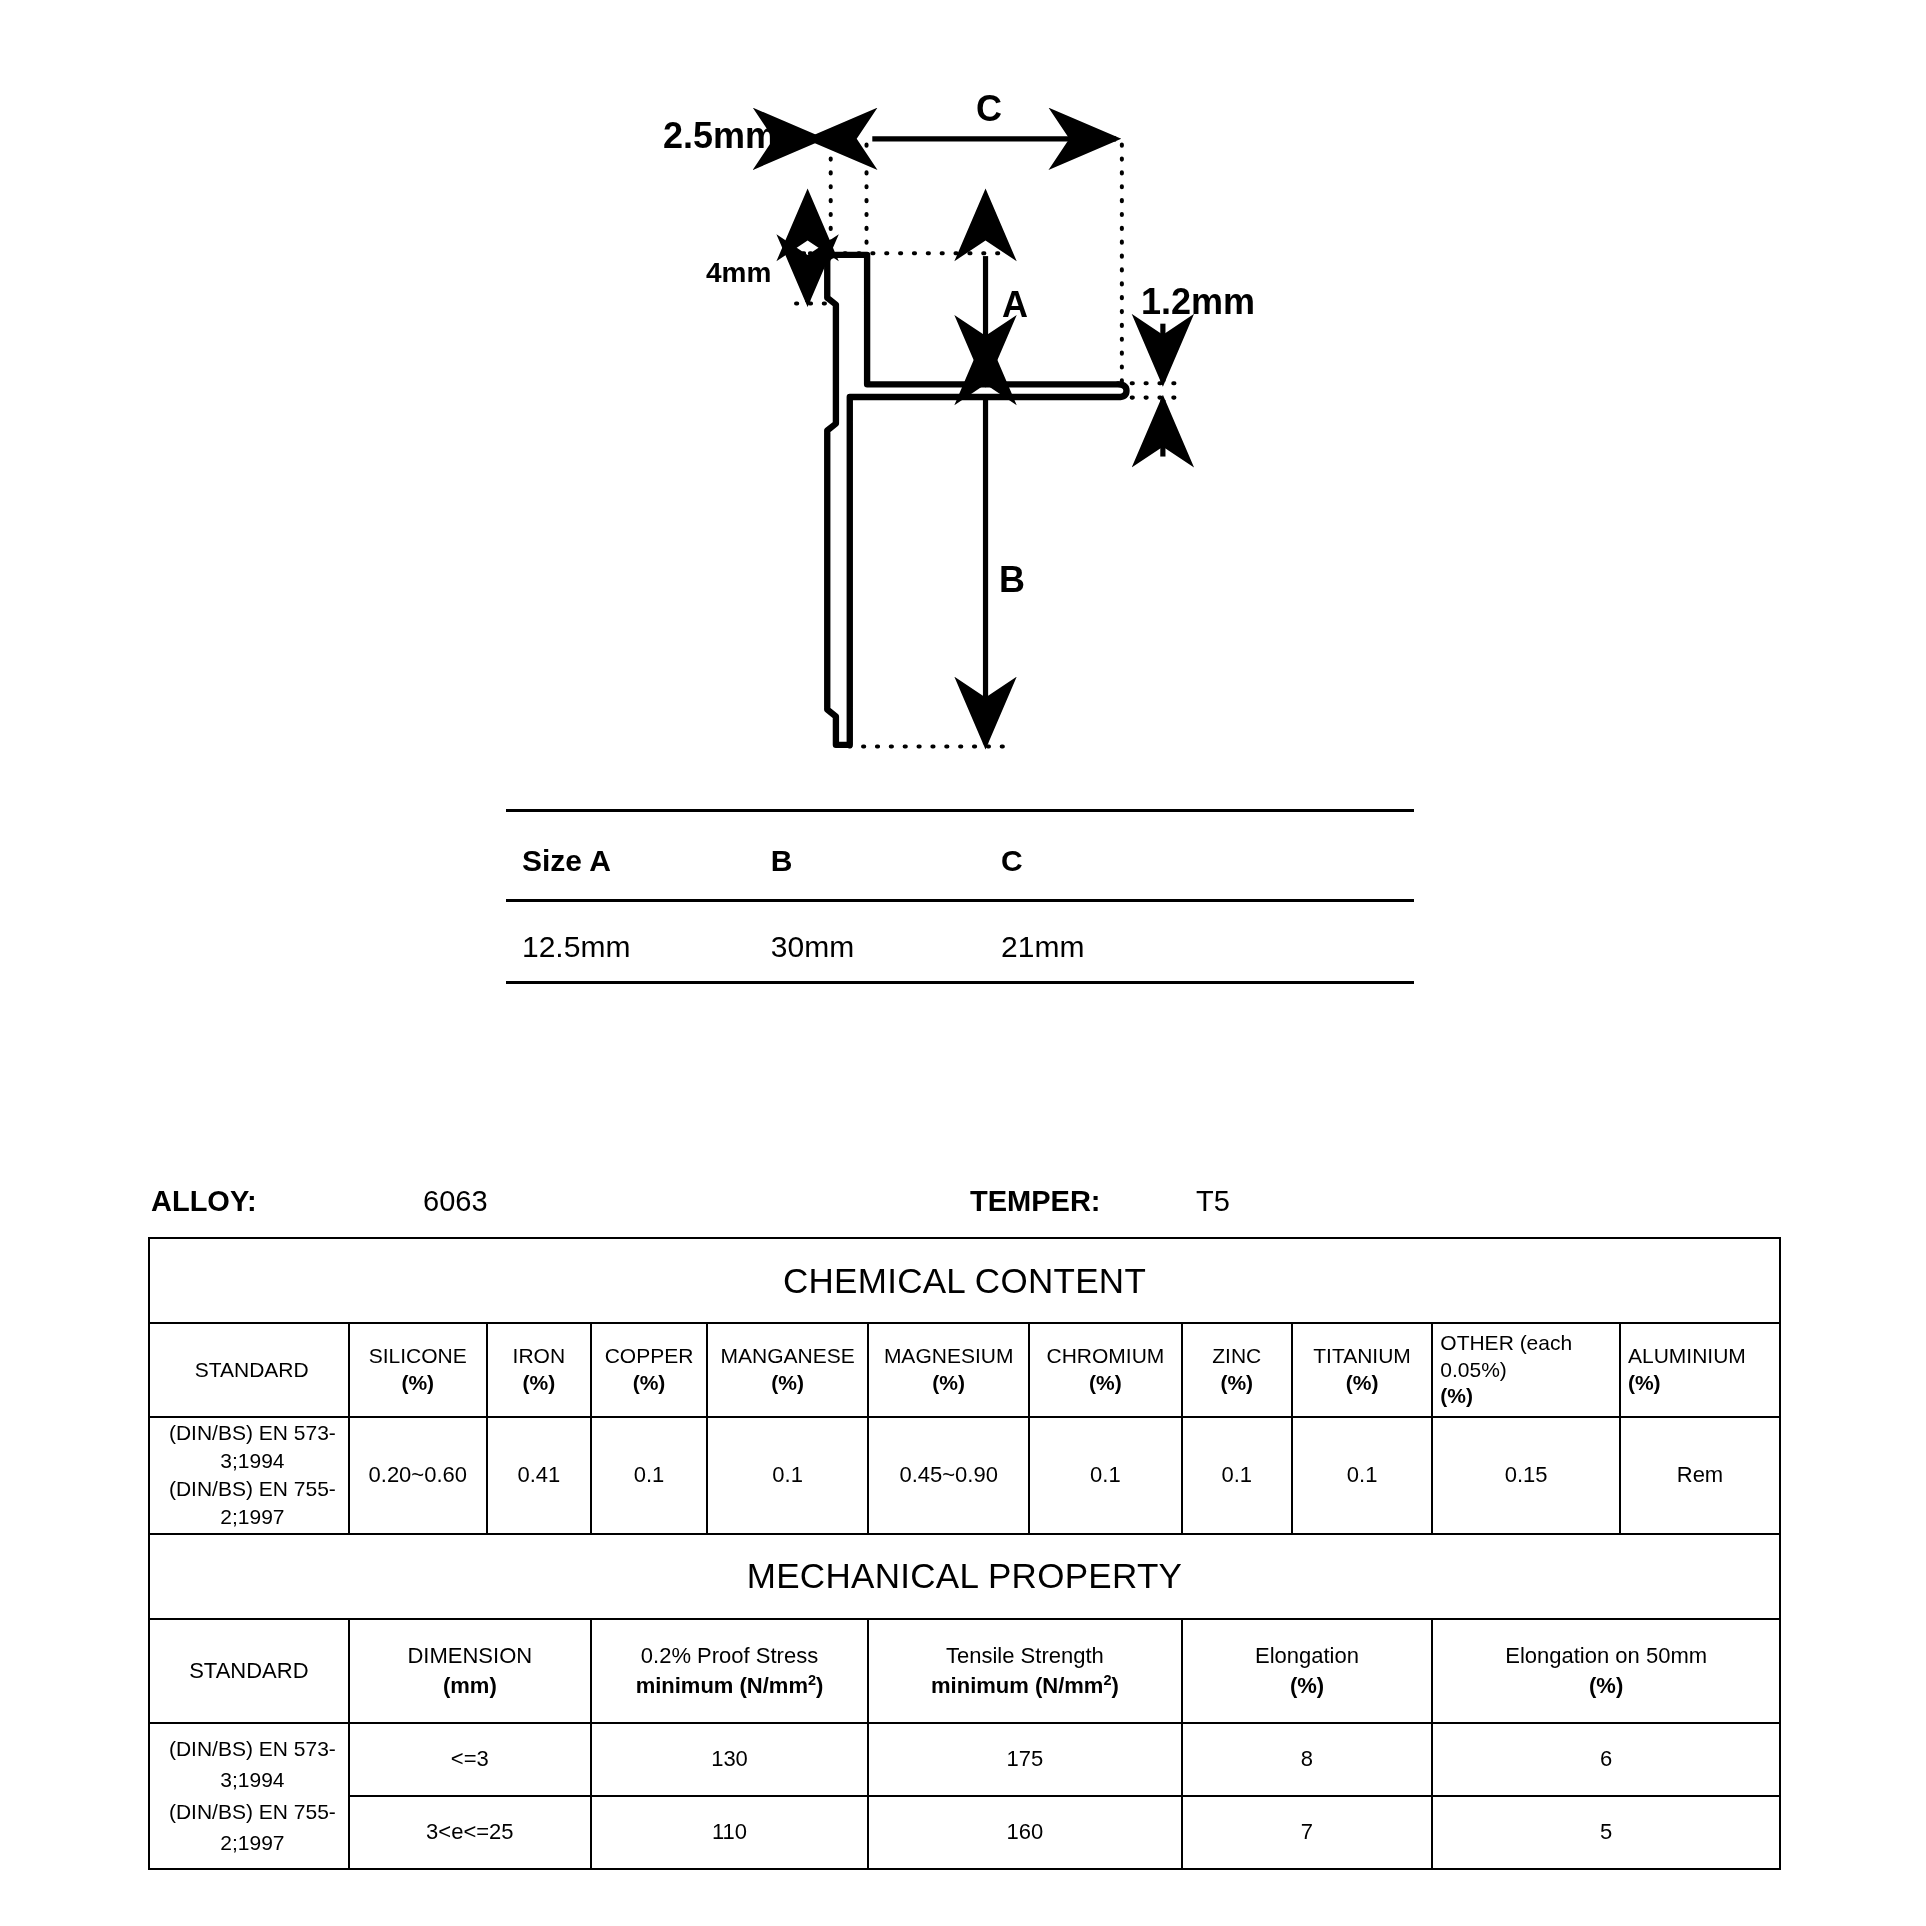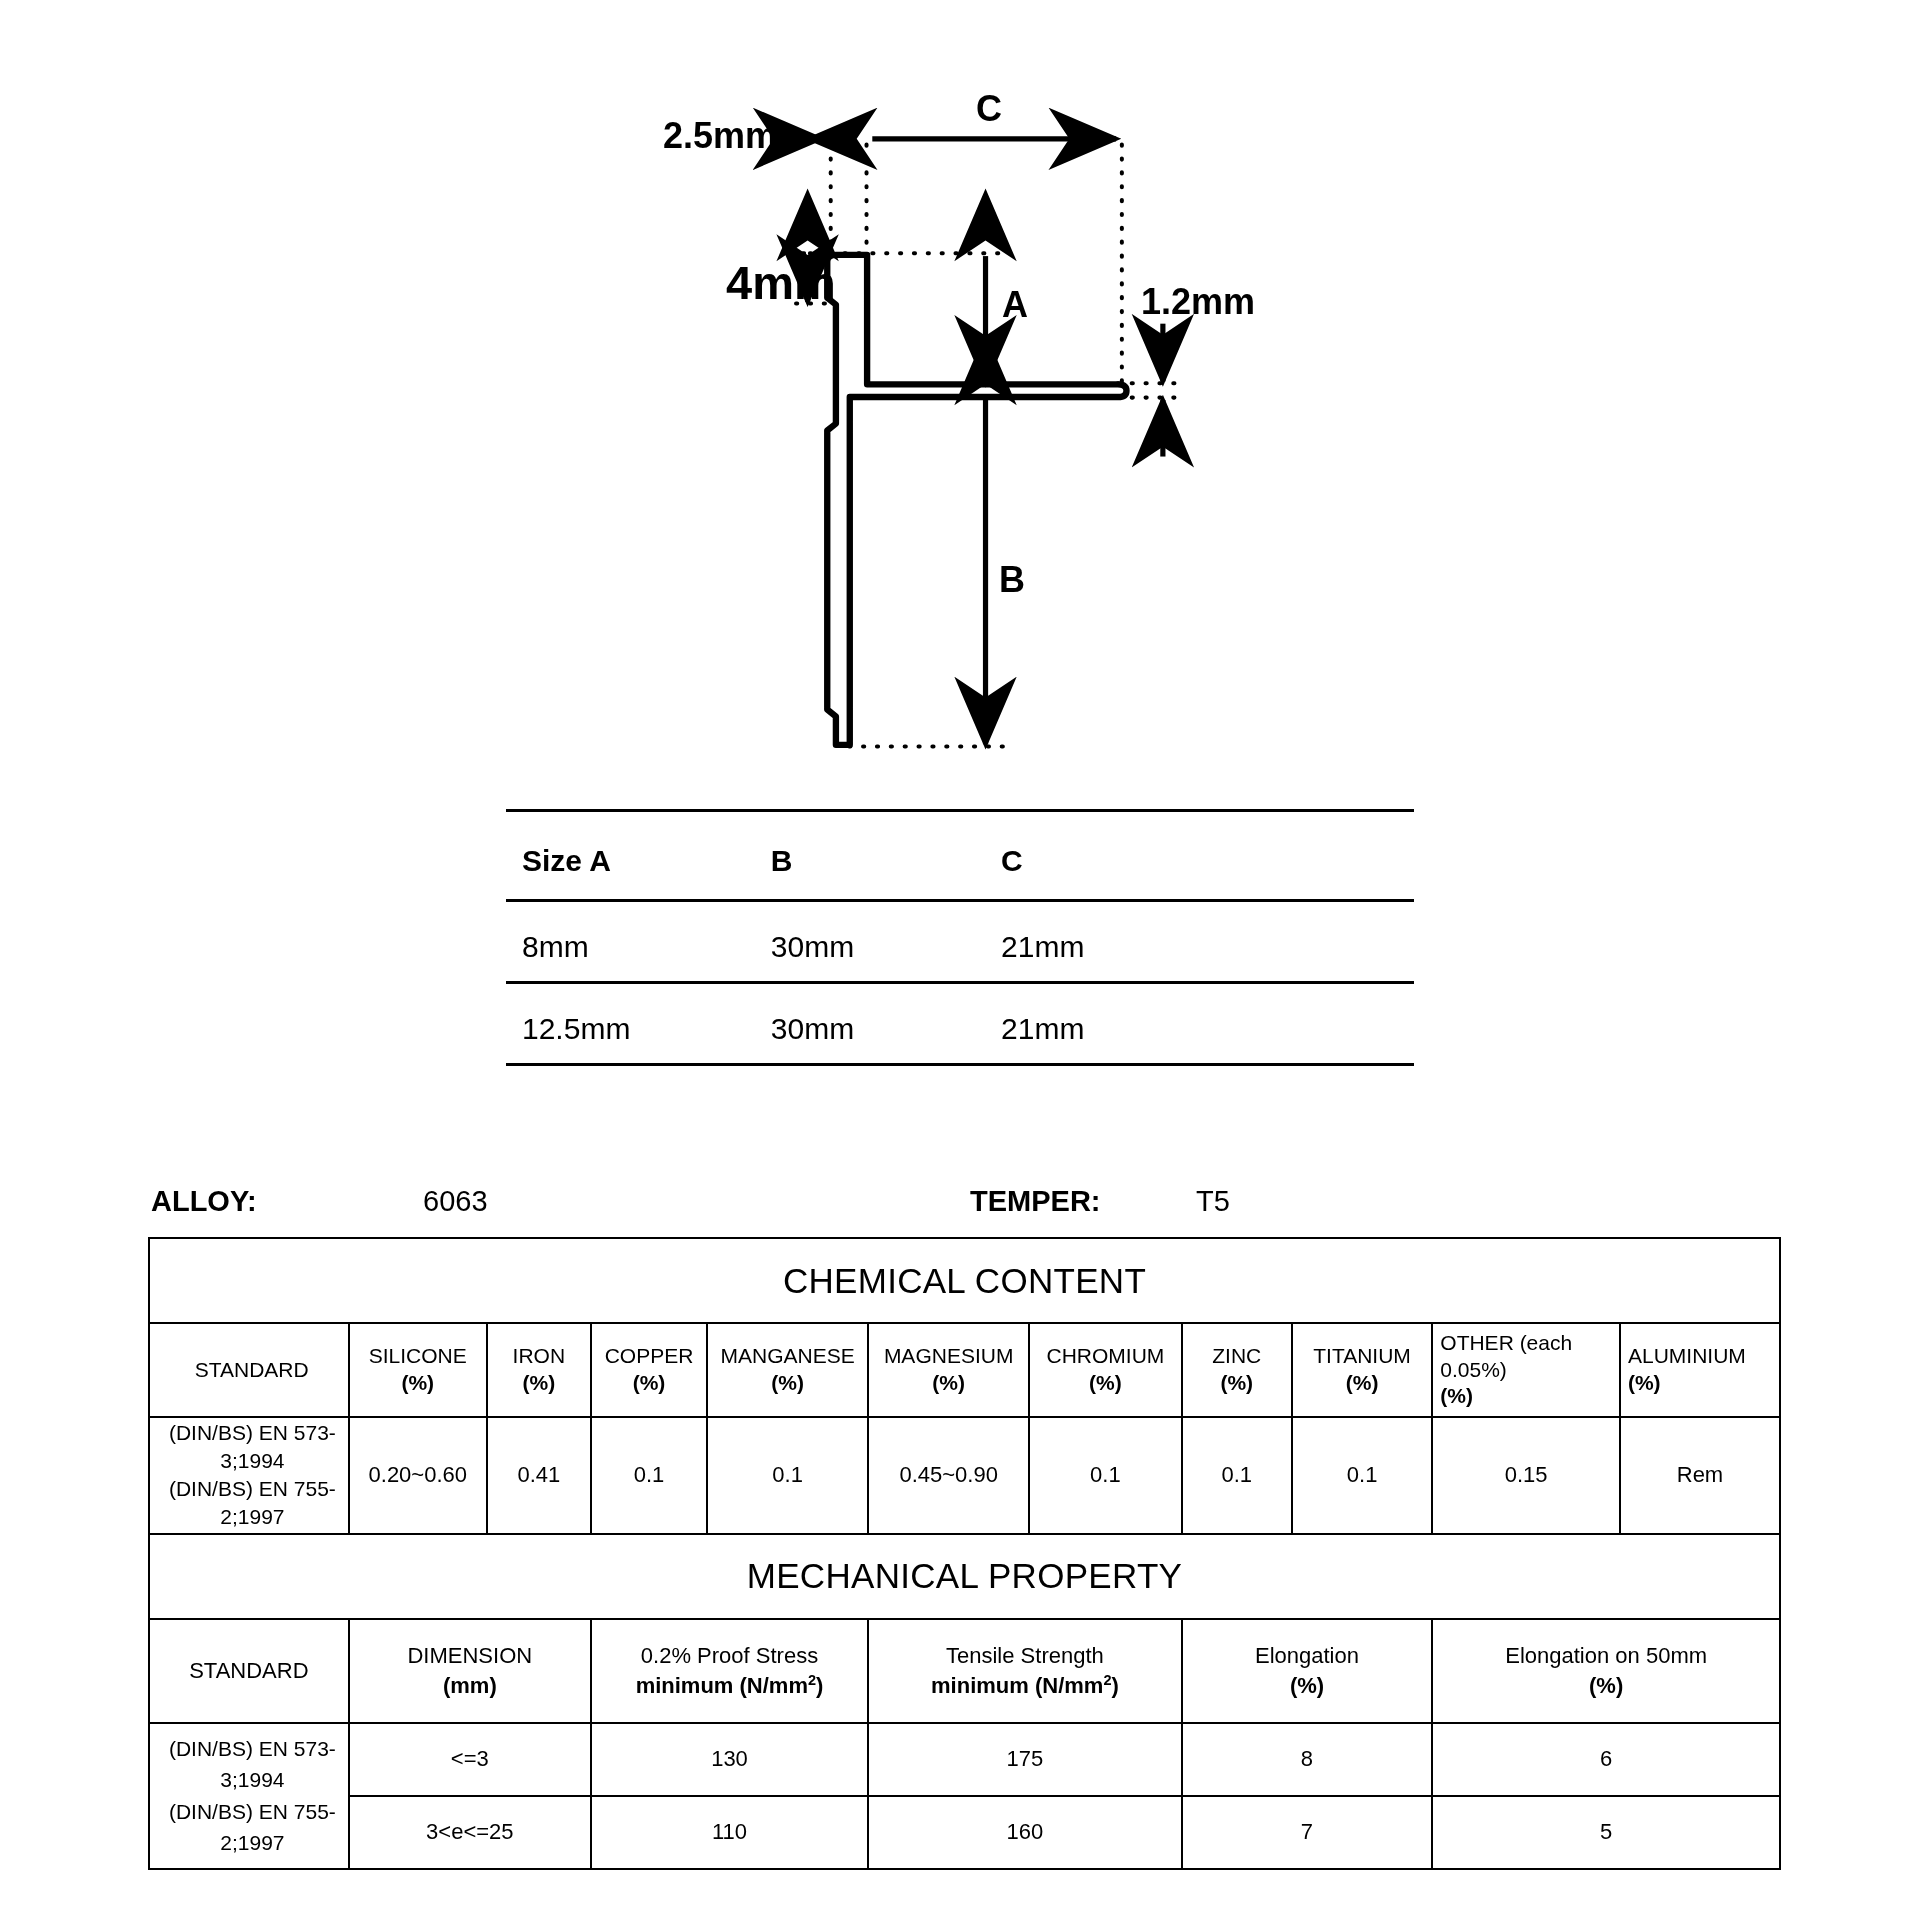--- a/index.html
+++ b/index.html
@@ -36,21 +36,21 @@
 
   .dim-label {
     position: absolute;
     font-family: "Liberation Sans", sans-serif;
     font-weight: bold;
     color: #000;
     white-space: nowrap;
     line-height: 1;
   }
   .dim-2p5 { left: 663px; top: 118px; font-size: 36px; }
-  .dim-4mm { left: 706px; top: 259px; font-size: 47px; margin-left: 20px; }
+  .dim-4mm { left: 706px; top: 259px; font-size: 28px; }
   .dim-1p2 { left: 1141px; top: 284px; font-size: 36px; }
   .dim-C   { left: 976px; top: 91px; font-size: 36px; }
   .dim-A   { left: 1002px; top: 287px; font-size: 36px; }
   .dim-B   { left: 999px; top: 562px; font-size: 36px; }
 
   
   #size-table-wrap {
     position: absolute;
     left: 506px;
     top: 809px;
@@ -275,25 +275,20 @@
   <table class="size-table">
     <thead>
       <tr>
         <th>Size A</th>
         <th>B</th>
         <th>C</th>
       </tr>
     </thead>
     <tbody>
       <tr>
-        <td>8mm</td>
-        <td>30mm</td>
-        <td>21mm</td>
-      </tr>
-      <tr>
         <td>12.5mm</td>
         <td>30mm</td>
         <td>21mm</td>
       </tr>
     </tbody>
   </table>
 </div>
 
 <div id="alloy-row">
   <span class="lbl alloy-label">ALLOY:</span>

